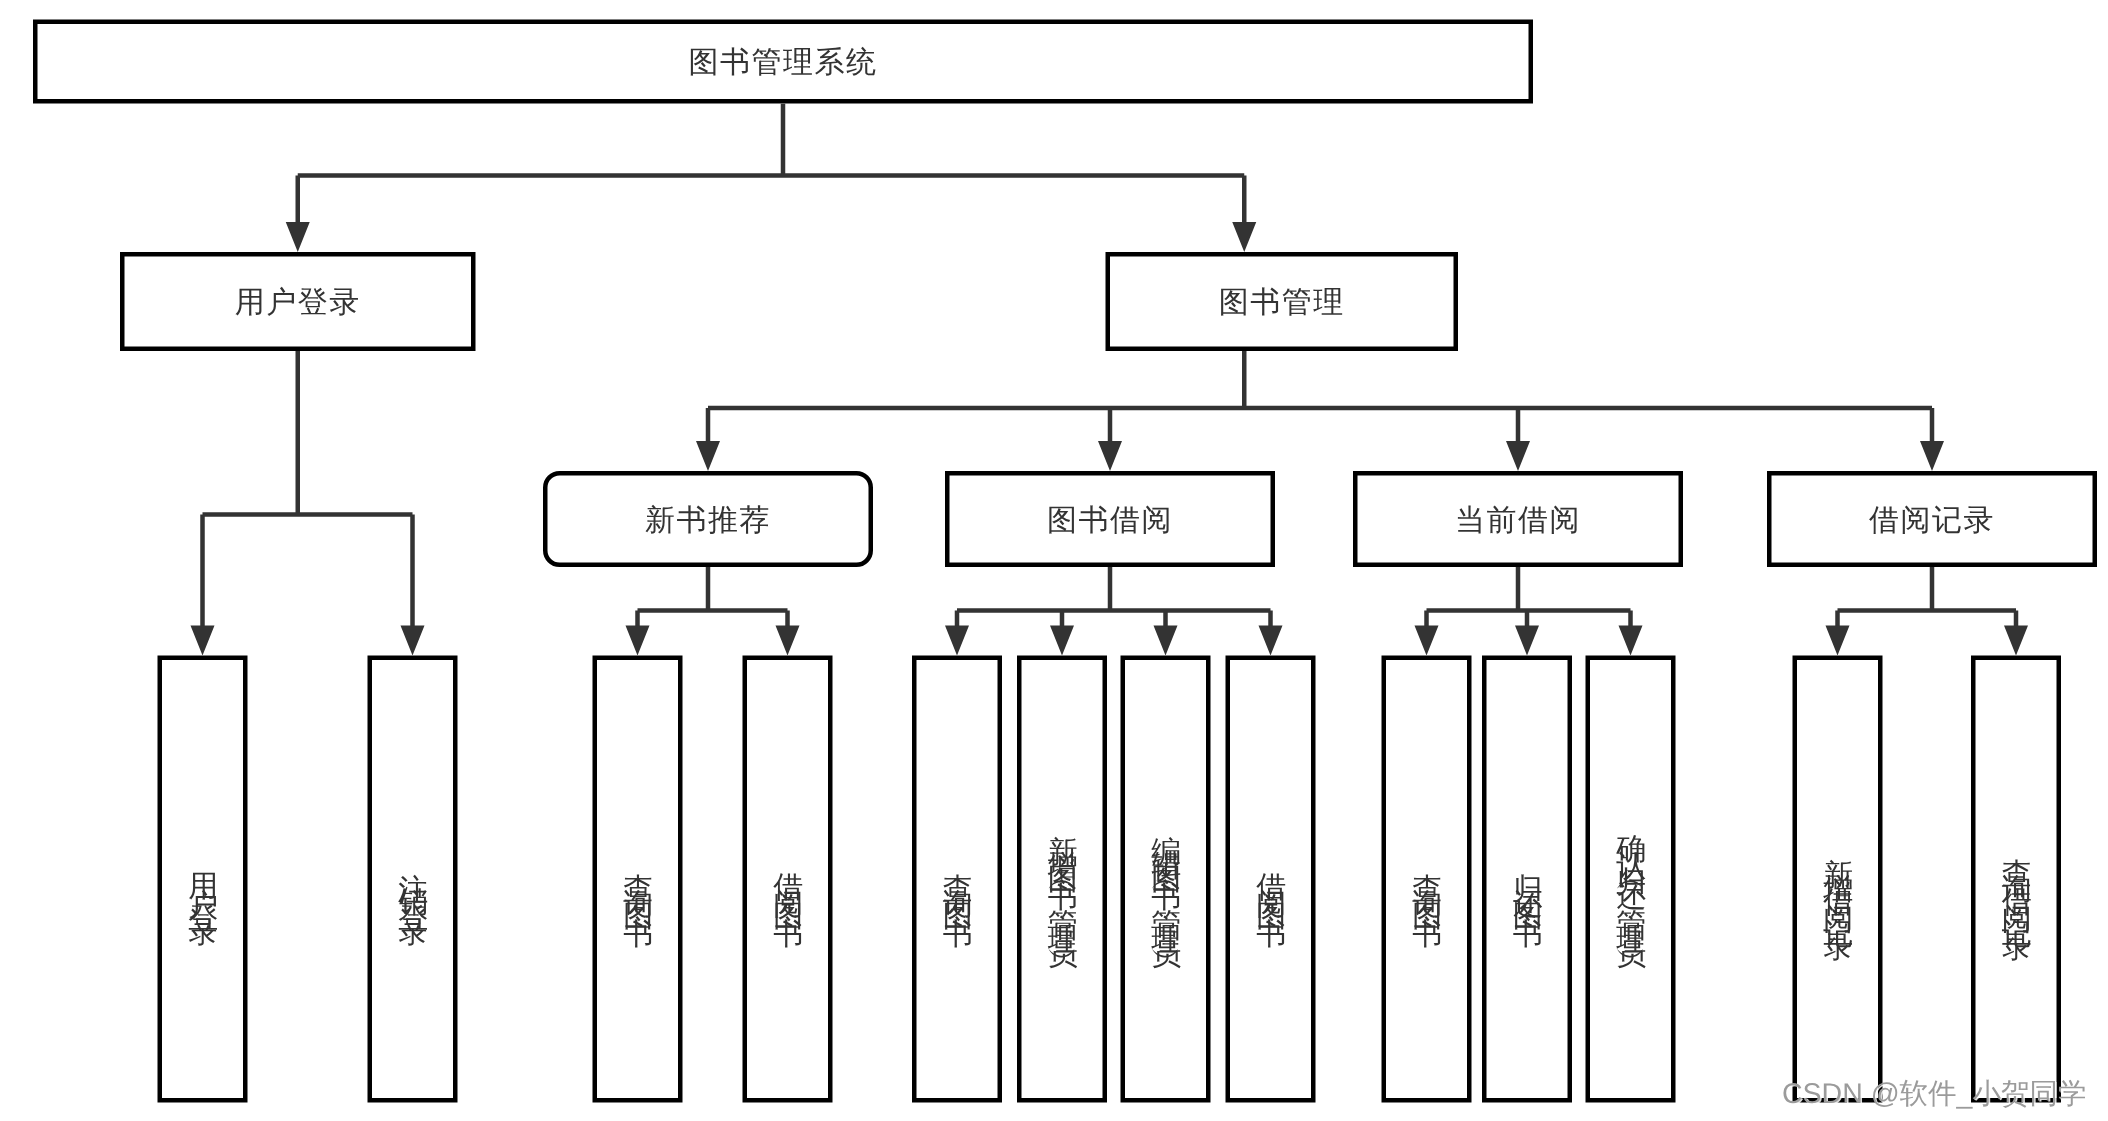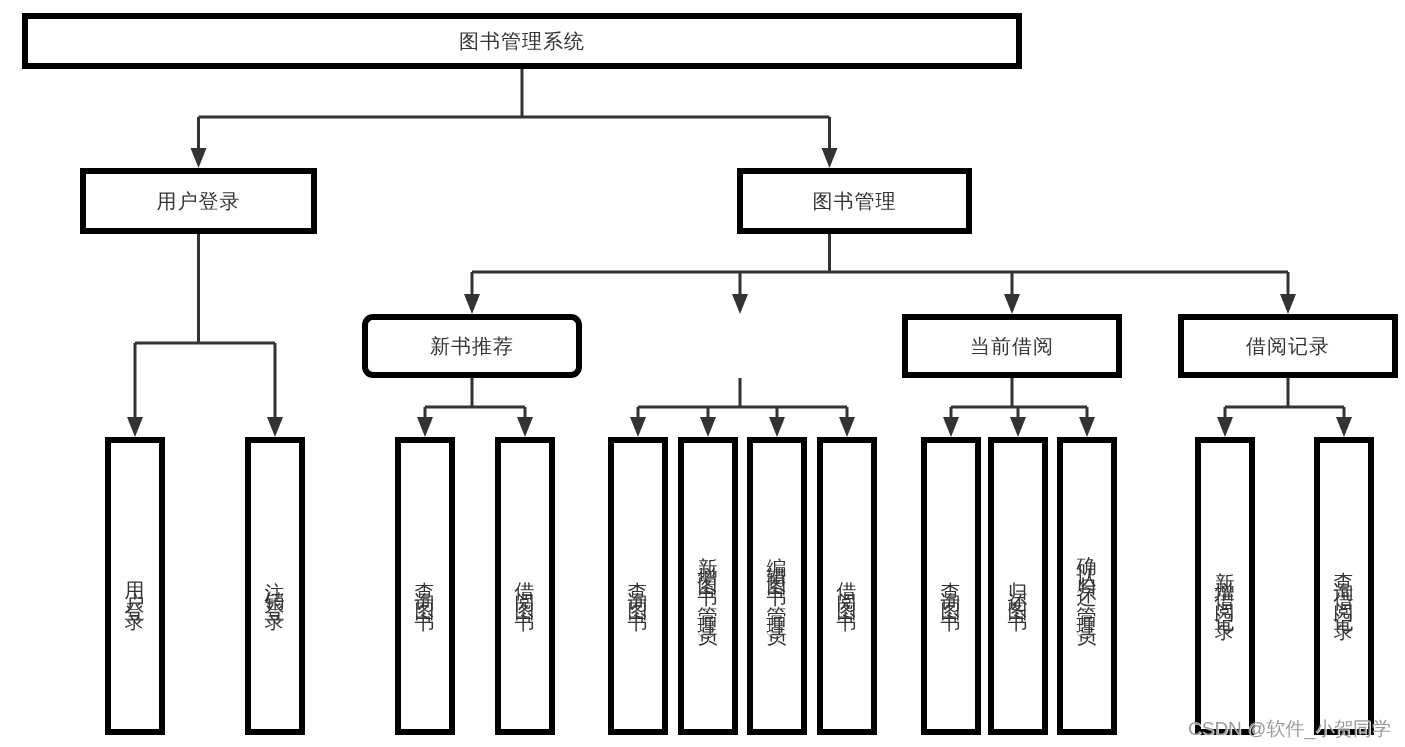--- a/index.html
+++ b/index.html
@@ -17,21 +17,21 @@
   }
   .connectors {
     position: absolute;
     left: 0;
     top: 0;
   }
   .box {
     position: absolute;
     box-sizing: border-box;
     background: #ffffff;
-    border: 6px solid #000000;
+    border: 3px solid #000000;
     color: #333333;
     display: flex;
     align-items: center;
     justify-content: center;
   }
   .hbox {
     font-size: 20px;
     letter-spacing: 1px;
     white-space: nowrap;
   }
@@ -93,20 +93,21 @@
       M1217 417 L1233 417 L1225 437 Z
       M1336 417 L1352 417 L1344 437 Z"></path>
   </svg>
 
   <div class="box hbox" style="left:22px; top:13px; width:1000px; height:56px;">图书管理系统</div>
 
   <div class="box hbox" style="left:80px; top:168px; width:237px; height:66px;">用户登录</div>
   <div class="box hbox" style="left:712px; top:168px; width:235px; height:66px;margin-left:25px;">图书管理</div>
 
   <div class="box hbox" style="left:362px; top:314px; width:220px; height:64px;border-radius:11px;">新书推荐</div>
+  <div class="box hbox" style="left:630px; top:314px; width:220px; height:64px;">图书借阅</div>
   <div class="box hbox" style="left:1178px; top:314px; width:220px; height:64px;">借阅记录</div>
   <div class="box hbox" style="left:902px; top:314px; width:220px; height:64px;">当前借阅</div>
 
   <div class="box vbox" style="left:105px; top:437px; width:60px; height:298px;">用户登录</div>
   <div class="box vbox" style="left:245px; top:437px; width:60px; height:298px;">注销登录</div>
 
   <div class="box vbox" style="left:395px; top:437px; width:60px; height:298px;">查询图书</div>
   <div class="box vbox" style="left:495px; top:437px; width:60px; height:298px;">借阅图书</div>
 
   <div class="box vbox" style="left:608px; top:437px; width:60px; height:298px;">查询图书</div>

